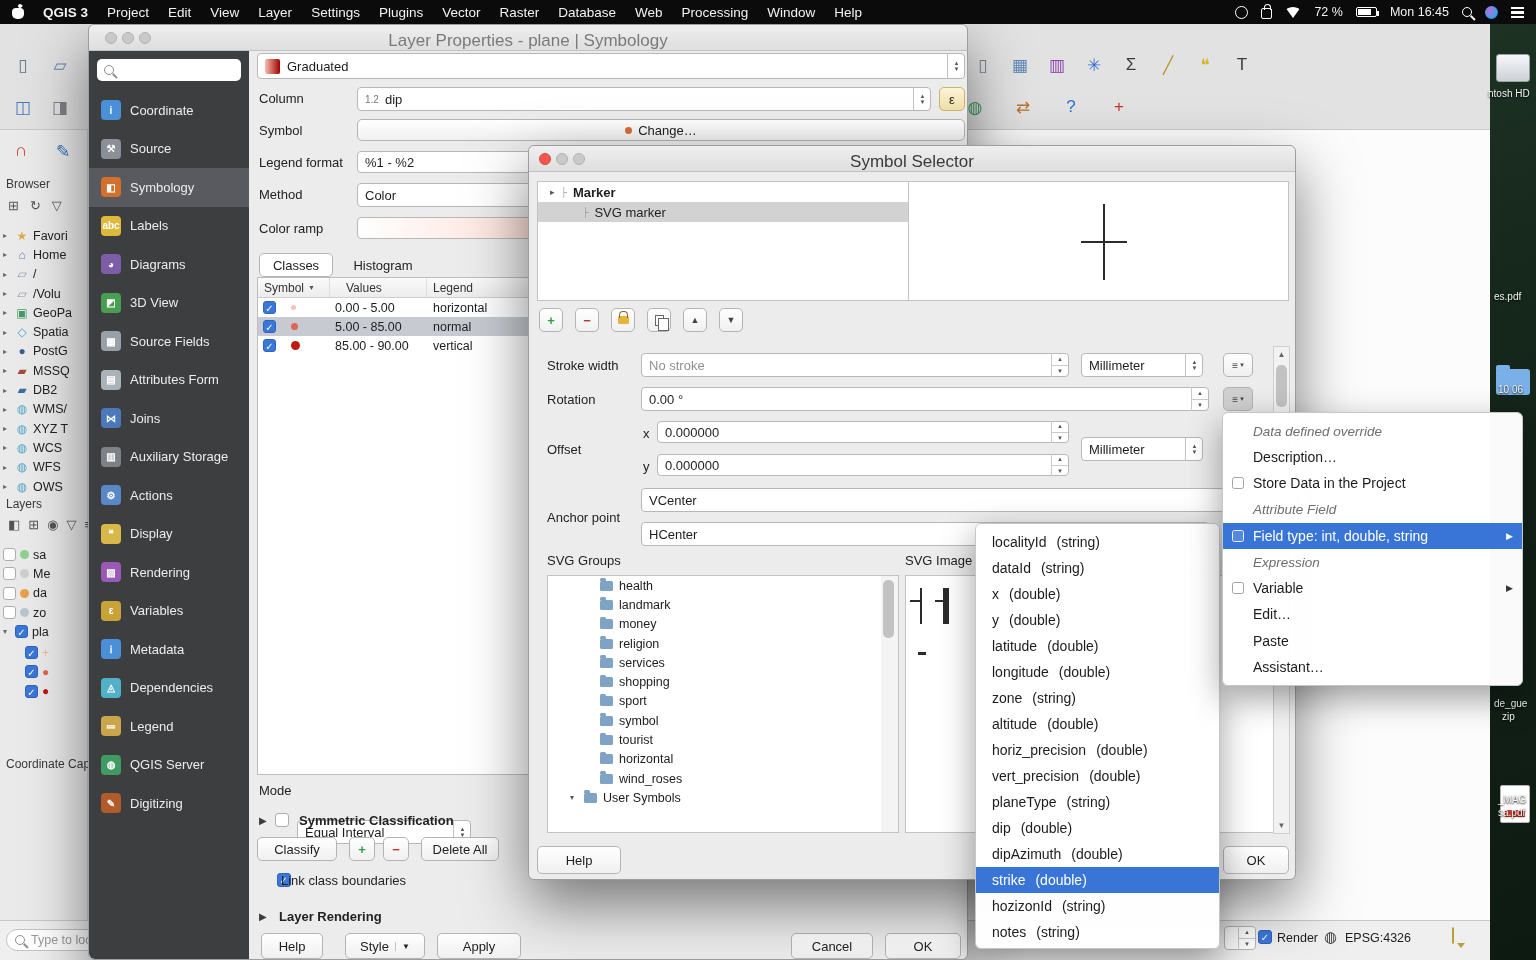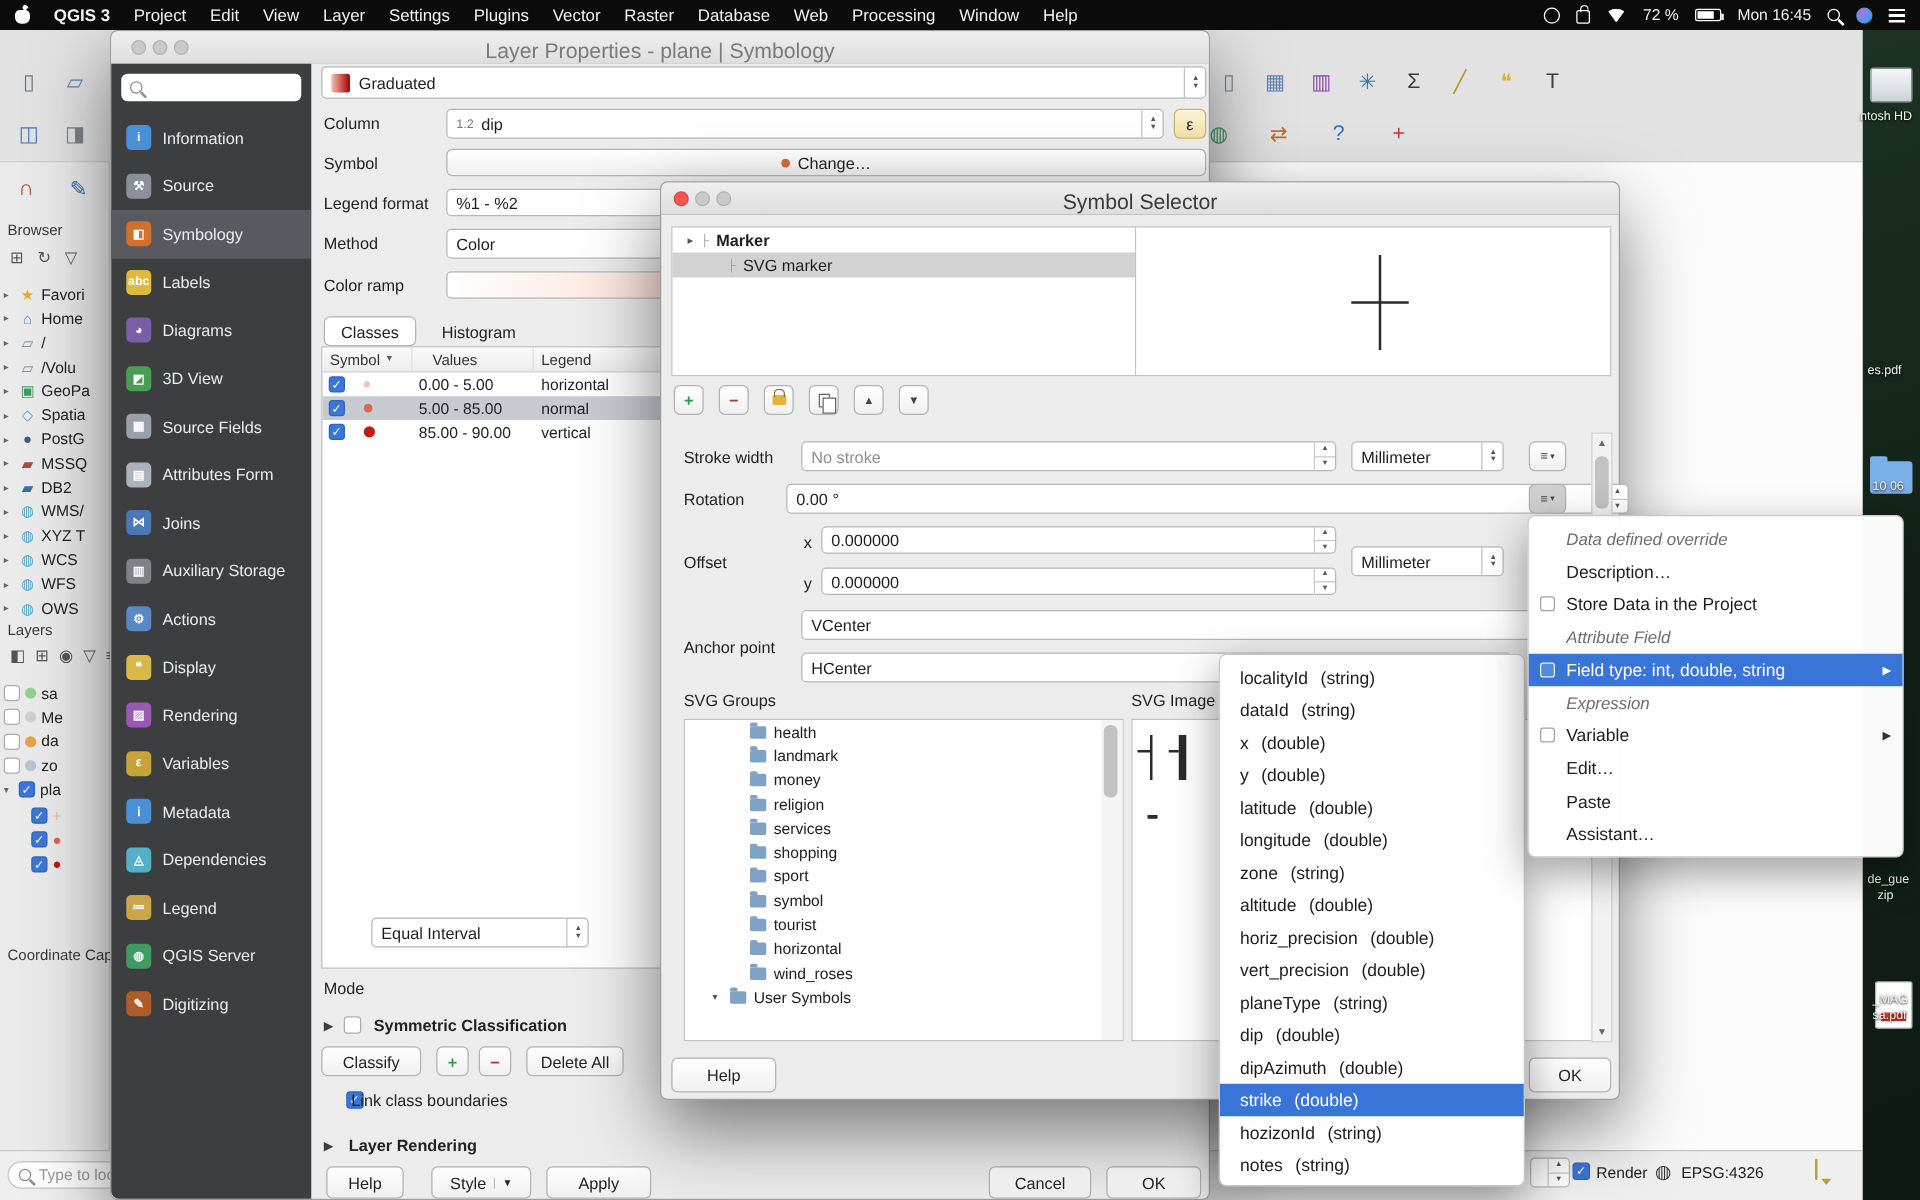--- a/index.html
+++ b/index.html
@@ -384,21 +384,21 @@
       <span class="dlg-title">Layer Properties - plane | Symbology</span>
     </div>
     <div class="lp-sidebar">
       <div class="side-search">
           <span class="mag gray"></span>
         </div>
       <div class="side-items">
 
           <div class="side-item">
             <span class="side-icon" style="background: rgb(74, 144, 217);">i</span>
-            <span>Information</span>
+            <span>Coordinate</span>
           </div>
 
           <div class="side-item">
             <span class="side-icon" style="background: rgb(138, 143, 152);">⚒</span>
             <span>Source</span>
           </div>
 
           <div class="side-item sel">
             <span class="side-icon" style="background: rgb(211, 112, 43);">◧</span>
             <span>Symbology</span>
@@ -574,21 +574,21 @@
               <span class="cb sm on"></span>
               <span class="dot" style="background: rgb(191, 27, 17); width: 9px; height: 9px;"></span>
             </span>
             <span class="cc2">85.00 - 90.00</span>
             <span class="cc3">vertical</span>
           </div>
         </div>
     </div>
 
     <div class="lab" style="left:170px;top:758px">Mode</div>
-    <div class="field" style="left:208px;top:709px;width:174px;height:24px">
+    <div class="field" style="left:208px;top:795px;width:174px;height:24px">
       <span>Equal Interval</span>
       <span class="carrow">
           <span>▲</span>
           <span>▼</span>
         </span>
     </div>
 
     <span class="disc" style="left:170px;top:790px">▶</span>
     <span class="cb a" style="left:186px;top:788px"></span>
     <div class="lab bold" style="left:210px;top:788px">Symmetric Classification</div>
@@ -673,21 +673,21 @@
     <div class="field" style="left:552px;top:207px;width:122px;height:24px">
       <span>Millimeter</span>
       <span class="carrow">
           <span>▲</span>
           <span>▼</span>
         </span>
     </div>
     <div class="ddbtn" style="left:694px;top:207px">≡<i>▾</i></div>
 
     <div class="lab" style="left:18px;top:246px">Rotation</div>
-    <div class="field" style="left:100px;top:241px;width:674px;height:24px">
+    <div class="field" style="left:112px;top:241px;width:568px;height:24px">
       <span>0.00 °</span>
       <span class="spin">
           <span>▲</span>
           <span>▼</span>
         </span>
     </div>
     <div class="ddbtn pressed" style="left:694px;top:241px">≡<i>▾</i></div>
 
     <div class="lab" style="left:18px;top:296px">Offset</div>
     <div class="lab" style="left:114px;top:280px">x</div>

